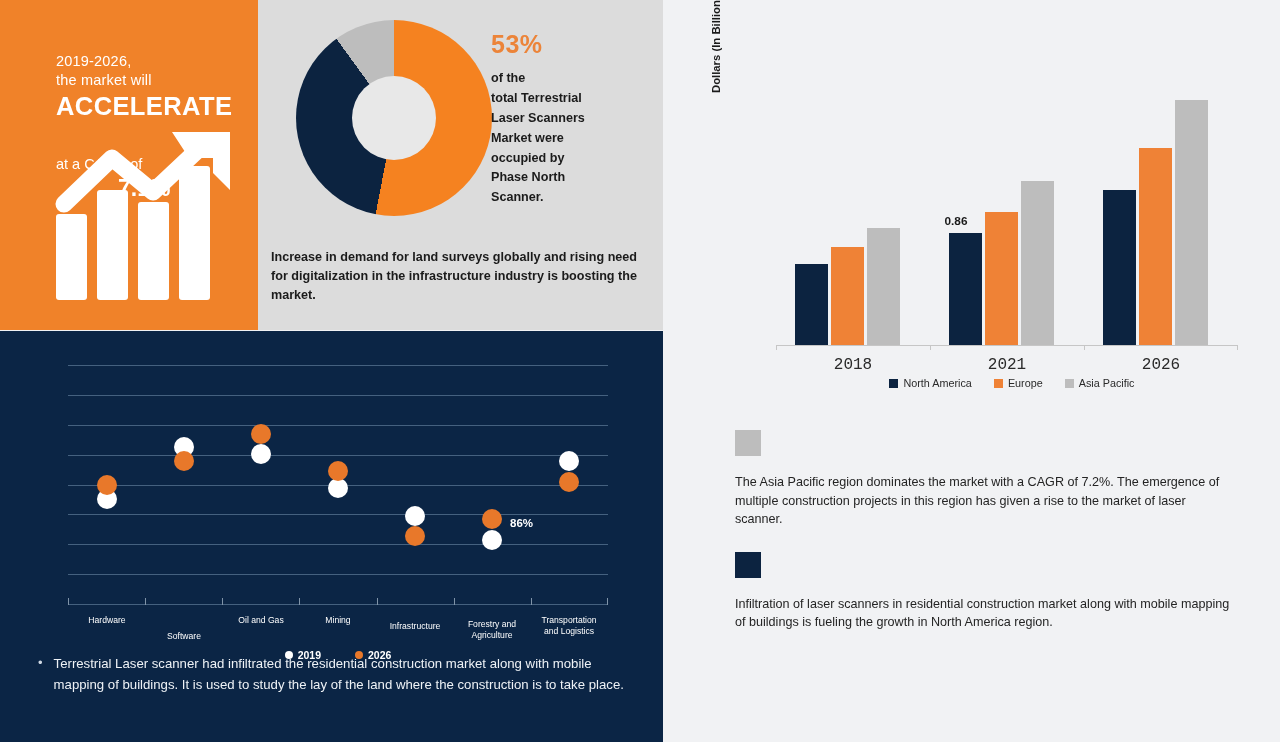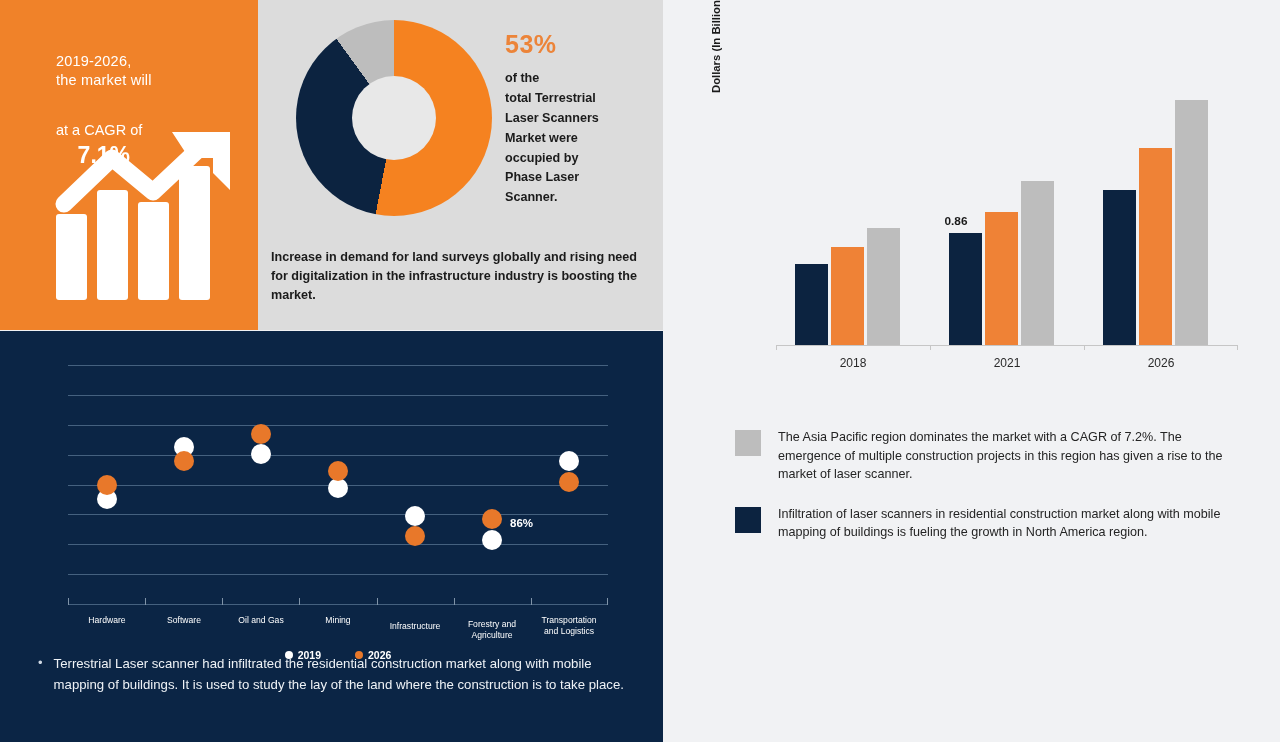--- a/index.html
+++ b/index.html
@@ -65,21 +65,21 @@
   .donut-hole {
     position: absolute;
     left: 50%; top: 50%;
     width: 84px; height: 84px;
     margin-left: -42px; margin-top: -42px;
     border-radius: 50%;
     background: #e8e8e8;
   }
   .donut-side {
     position: absolute;
-    left: 247px; top: 32px;
+    left: 233px; top: 32px;
     width: 148px;
   }
   .donut-pct {
     font-size: 25px; font-weight: 700;
     color: #ec8439;
     letter-spacing: .5px;
     line-height: 1;
     margin-bottom: 12px;
   }
   .donut-desc {
@@ -226,24 +226,25 @@
     width: 33px;
   }
   .bar-value {
     position: absolute;
     font-size: 11.8px; font-weight: 700;
     color: #1a1a1a;
     white-space: nowrap;
   }
   .xcat {
     position: absolute;
-    font-size: 12px;
+    font-size: 16px;
     color: #2a2a2a;
     text-align: center;
     white-space: nowrap;
+    font-family: Liberation Mono, monospace;
   }
   .bar-legend {
     position: absolute;
     left: 58px; right: 0; top: 292px;
     display: flex;
     justify-content: center;
     gap: 22px;
   }
   .bar-legend-item {
     display: flex; align-items: center; gap: 5px;
@@ -253,20 +254,21 @@
 
   .notes {
     position: absolute;
     left: 72px; top: 428px;
     width: 500px;
   }
   .note-row {
     display: flex;
     gap: 17px;
     margin-bottom: 21px;
+    flex-direction: column;
   }
   .note-swatch {
     flex: 0 0 auto;
     width: 26px; height: 26px;
     margin-top: 2px;
   }
   .note-text {
     font-size: 12.6px;
     color: #242424;
     line-height: 1.47;
@@ -274,20 +276,21 @@
 </style>
 </head>
 <body>
 
 <div id="infographic">
 
   <div class="panel-cagr">
     <div class="cagr-text">
       <div class="cagr-l1">2019-2026,</div>
       <div class="cagr-l2">the market will</div>
+      <div class="cagr-big">ACCELERATE</div>
       <div class="cagr-l4">at a CAGR of</div>
       <div class="cagr-pct">7.1%</div>
     </div>
     <div class="cagr-art">
       <svg viewBox="0 0 190 180" width="190" height="180" aria-hidden="true">
 
         <rect x="4" y="86" width="31" height="86" rx="3" fill="#ffffff"></rect>
         <rect x="45" y="62" width="31" height="110" rx="3" fill="#ffffff"></rect>
         <rect x="86" y="74" width="31" height="98" rx="3" fill="#ffffff"></rect>
         <rect x="127" y="38" width="31" height="134" rx="3" fill="#ffffff"></rect>
@@ -305,21 +308,21 @@
       <div class="donut-hole"></div>
     </div>
     <div class="donut-side">
       <div class="donut-pct">53%</div>
       <div class="donut-desc" id="donutDesc">
           <div>of the</div>
           <div>total Terrestrial</div>
           <div>Laser Scanners</div>
           <div>Market were</div>
           <div>occupied by</div>
-          <div>Phase Laser</div>
+          <div>Phase North</div>
           <div>Scanner.</div>
         </div>
     </div>
     <div class="donut-footer">Increase in demand for land surveys globally and rising need for digitalization in the infrastructure industry is boosting the market.</div>
   </div>
 
   <div class="panel-navy">
     <div class="dotchart" id="dotChart">
       <div class="axis-base"></div>
     <div class="grid-line" style="top: 0px;"></div>
@@ -352,21 +355,21 @@
         <div class="dot y2026" style="left: 270px; top: 106px; background: rgb(232, 120, 42);"></div>
         <div class="dot y2026" style="left: 347px; top: 171px; background: rgb(232, 120, 42);"></div>
         <div class="dot y2026" style="left: 424px; top: 154px; background: rgb(232, 120, 42);"></div>
         <div class="dot y2026" style="left: 501px; top: 117px; background: rgb(232, 120, 42);"></div>
         <div class="dot-label" style="left: 442px; top: 152px;">86%</div>
       </div>
     <div class="cat-labels" id="catLabels">
         <div class="cat-label" style="left: 0px; width: 78px; top: 0px;">
           <div>Hardware</div>
         </div>
-        <div class="cat-label" style="left: 77px; width: 78px; top: 0px;">
+        <div class="cat-label" style="left: 77px; width: 78px; top: 16px;">
           <div>Software</div>
         </div>
         <div class="cat-label" style="left: 154px; width: 78px; top: 0px;">
           <div>Oil and Gas</div>
         </div>
         <div class="cat-label" style="left: 231px; width: 78px; top: 0px;">
           <div>Mining</div>
         </div>
         <div class="cat-label" style="left: 308px; width: 78px; top: 6px;">
           <div>Infrastructure</div>
@@ -414,20 +417,34 @@
           <div class="bar" style="left: 208.5px; height: 133.11px; background: rgb(239, 130, 54);"></div>
           <div class="bar" style="left: 244.5px; height: 164.43px; background: rgb(189, 189, 189);"></div>
           <div class="xcat" style="left: 191px; width: 80px; top: 271px;">2021</div>
           <div class="plot-tick" style="left: 308px;"></div>
           <div class="bar" style="left: 326.5px; height: 155.295px; background: rgb(12, 35, 64);"></div>
           <div class="bar" style="left: 362.5px; height: 197.055px; background: rgb(239, 130, 54);"></div>
           <div class="bar" style="left: 398.5px; height: 245.34px; background: rgb(189, 189, 189);"></div>
           <div class="xcat" style="left: 345px; width: 80px; top: 271px;">2026</div>
           <div class="plot-tick" style="left: 461px;"></div>
         </div>
+      <div class="bar-legend" id="barLegend">
+          <div class="bar-legend-item">
+            <span class="leg-sq" style="background: rgb(12, 35, 64);"></span>
+            <span>North America</span>
+          </div>
+          <div class="bar-legend-item">
+            <span class="leg-sq" style="background: rgb(239, 130, 54);"></span>
+            <span>Europe</span>
+          </div>
+          <div class="bar-legend-item">
+            <span class="leg-sq" style="background: rgb(189, 189, 189);"></span>
+            <span>Asia Pacific</span>
+          </div>
+        </div>
     </div>
 
     <div class="notes" id="notesList">
         <div class="note-row">
           <div class="note-swatch" style="background: rgb(189, 189, 189);"></div>
           <div class="note-text">The Asia Pacific region dominates the market with a CAGR of 7.2%. The emergence of multiple construction projects in this region has given a rise to the market of laser scanner.</div>
         </div>
         <div class="note-row">
           <div class="note-swatch" style="background: rgb(12, 35, 64);"></div>
           <div class="note-text">Infiltration of laser scanners in residential construction market along with mobile mapping of buildings is fueling the growth in North America region.</div>

